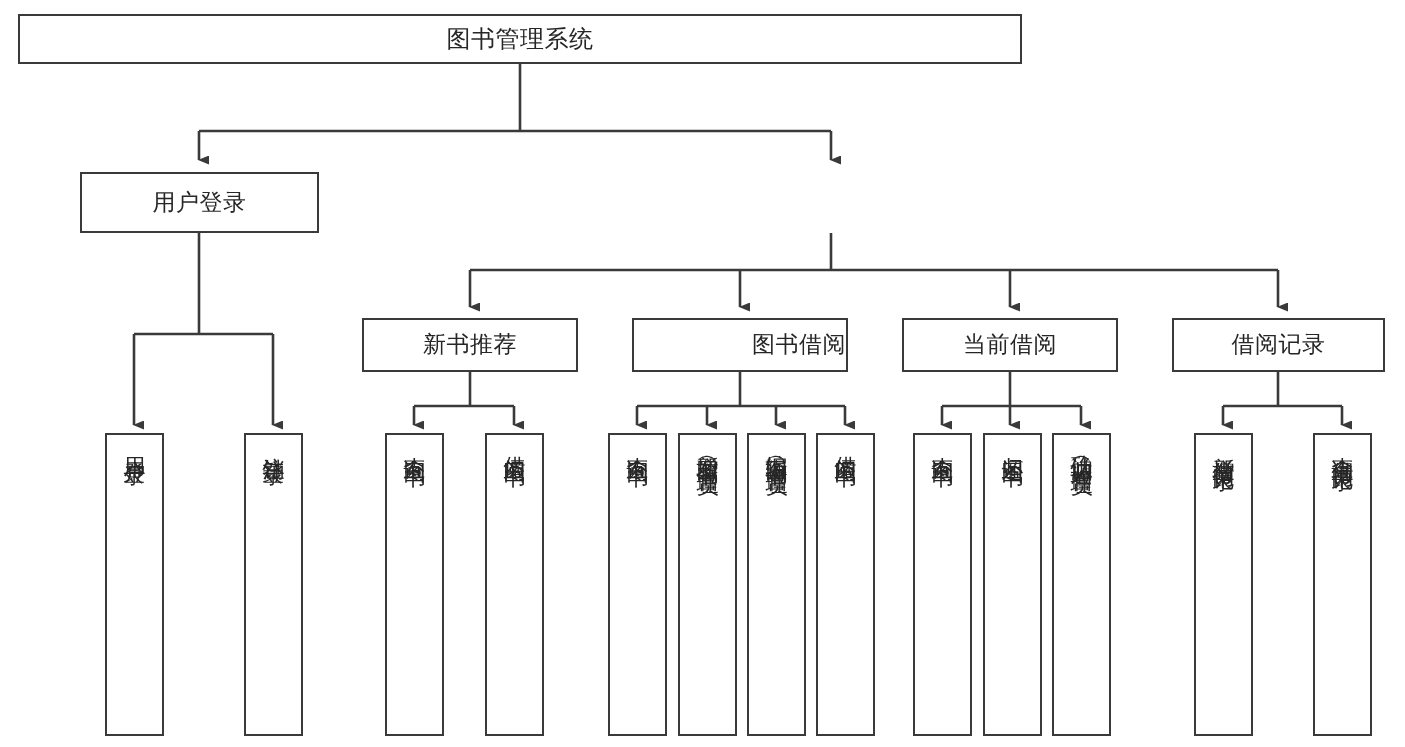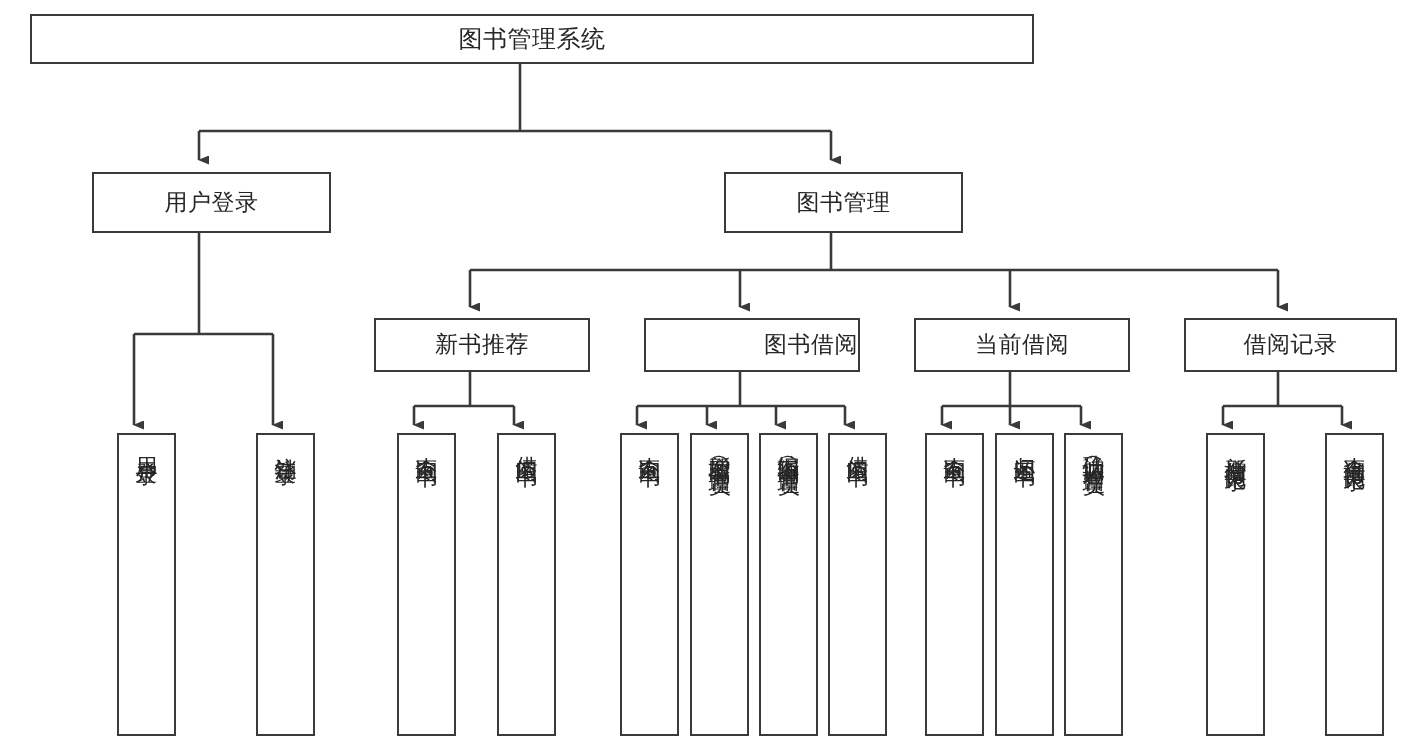--- a/index.html
+++ b/index.html
@@ -27,21 +27,20 @@
   }
   .node {
     position: absolute;
     box-sizing: border-box;
     border: 2px solid #3a3a3a;
     background: #ffffff;
     display: flex;
     align-items: center;
     justify-content: center;
     color: #262626;
-    margin-left: 12px;
   }
   .node .label {
     display: block;
     text-align: center;
     line-height: 1.28;
     letter-spacing: 0.5px;
   }
   
   .node.horiz .label {
     font-size: 23px;
@@ -131,23 +130,20 @@
     </g>
   </svg>
 
   <div class="node horiz root" style="left:18px; top:14px; width:1004px; height:50px;">
     <span class="label">图书管理系统</span>
   </div>
 
   <div class="node horiz" style="left:80px; top:172px; width:239px; height:61px;">
     <span class="label">用户登录</span>
   </div>
-  <div class="node horiz" style="left:712px; top:172px; width:239px; height:61px;">
-    <span class="label">图书管理</span>
-  </div>
 
   <div class="node horiz" style="left:362px; top:318px; width:216px; height:54px;">
     <span class="label">新书推荐</span>
   </div>
   <div class="node horiz" style="left:632px; top:318px; width:216px; height:54px;justify-content:flex-end;">
     <span class="label">图书借阅</span>
   </div>
   <div class="node horiz" style="left:902px; top:318px; width:216px; height:54px;">
     <span class="label">当前借阅</span>
   </div>

